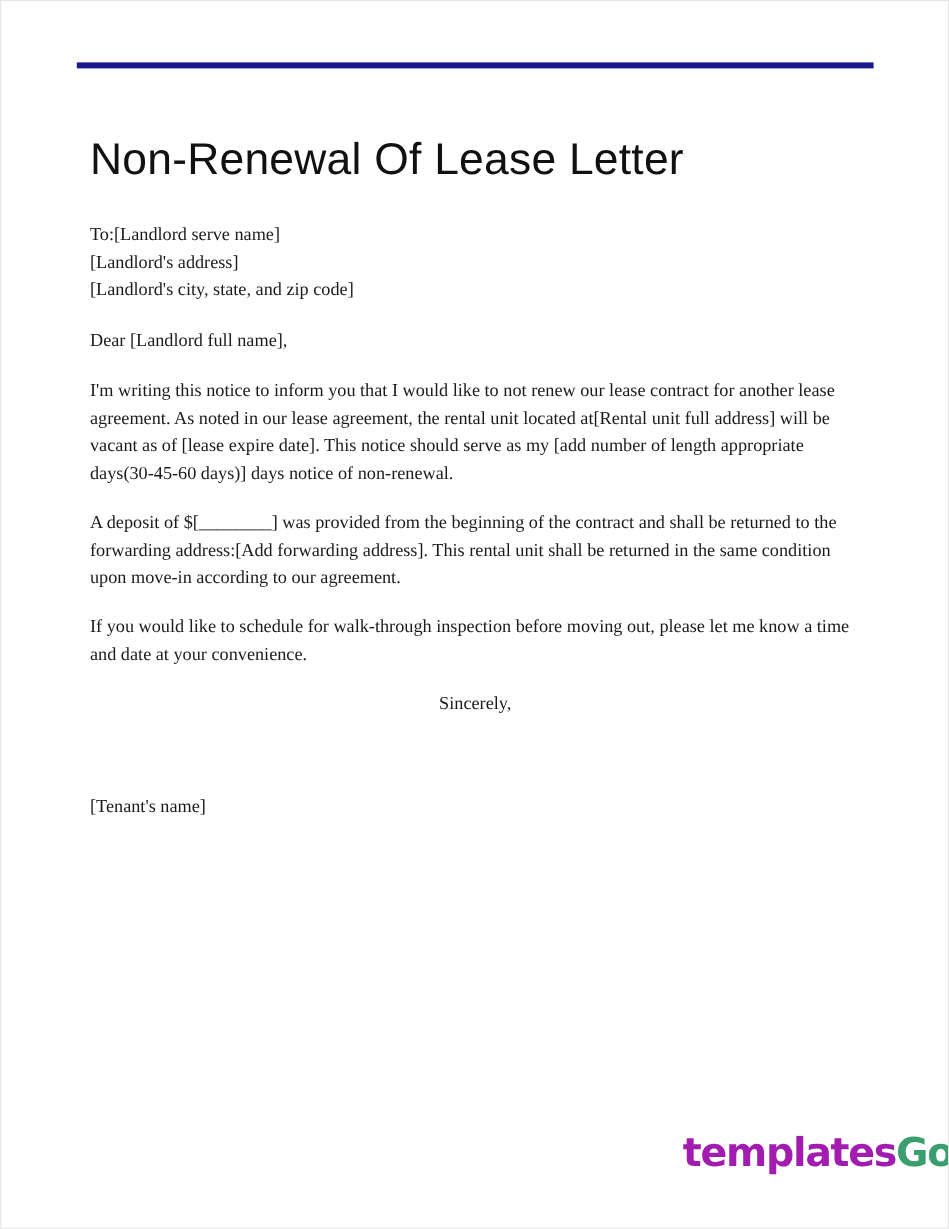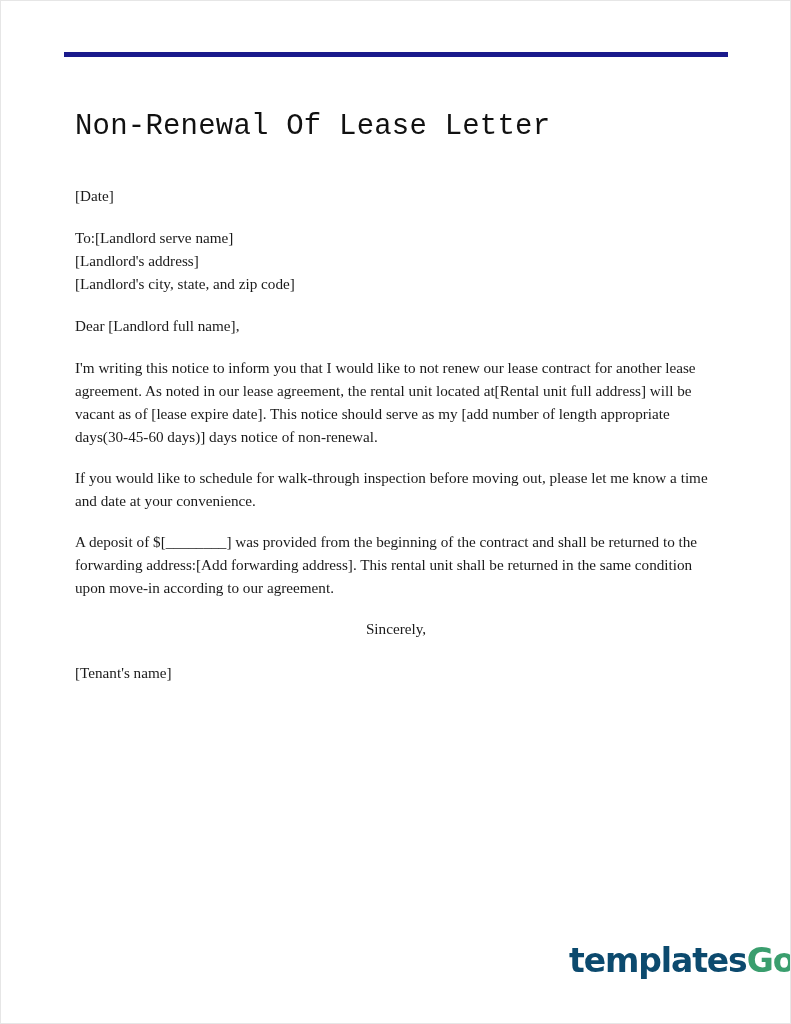--- a/index.html
+++ b/index.html
@@ -32,22 +32,22 @@
     width: 664px;
     height: 5px;
     background: #1a1a8c;
   }
 
   
   .doc-title {
     position: absolute;
     left: 74px;
     top: 90px;
-    font-family: Liberation Mono, monospace;
-    font-size: 29px;
+    font-family: Liberation Sans, sans-serif;
+    font-size: 37px;
     font-weight: 400;
     line-height: 34px;
     letter-spacing: 0.2px;
     color: #111111;
     white-space: nowrap;
   }
 
   
   .letter-body {
     position: absolute;
@@ -103,53 +103,52 @@
     top: 940px;
     font-family: "DejaVu Sans", "Liberation Sans", sans-serif;
     font-size: 33px;
     font-weight: 700;
     letter-spacing: -1.1px;
     line-height: 40px;
     white-space: nowrap;
   }
 
   .brand-part-one {
-    color: #0c4a6e;
+    color: #a21caf;
   }
 
   .brand-part-two {
     color: #3a9e6e;
   }
 </style>
 </head>
 <body>
 
 <div class="page">
 
   <div class="header-rule"></div>
 
   <h1 class="doc-title">Non-Renewal Of Lease Letter</h1>
 
   <div class="letter-body">
 
-    <p class="date-line">[Date]</p>
 
     <div class="block">
       <span class="addr-line">To:[Landlord serve name]</span>
       <span class="addr-line">[Landlord's address]</span>
       <span class="addr-line">[Landlord's city, state, and zip code]</span>
     </div>
 
     <p class="salutation">Dear [Landlord full name],</p>
 
     <p class="para">I'm writing this notice to inform you that I would like to not renew our lease contract for another lease agreement. As noted in our lease agreement, the rental unit located at[Rental unit full address] will be vacant as of [lease expire date]. This notice should serve as my [add number of length appropriate days(30-45-60 days)] days notice of non-renewal.</p>
 
+    <p class="para">A deposit of $[________] was provided from the beginning of the contract and shall be returned to the forwarding address:[Add forwarding address]. This rental unit shall be returned in the same condition upon move-in according to our agreement.</p>
+
     <p class="para">If you would like to schedule for walk-through inspection before moving out, please let me know a time and date at your convenience.</p>
-
-    <p class="para">A deposit of $[________] was provided from the beginning of the contract and shall be returned to the forwarding address:[Add forwarding address]. This rental unit shall be returned in the same condition upon move-in according to our agreement.</p>
 
 
     <p class="closing">Sincerely,</p>
 
   </div>
 
   <div class="signature-name">[Tenant's name]</div>
 
   <div class="brand-logo">
     <span class="brand-part-one">templates</span><span class="brand-part-two">Go</span>

